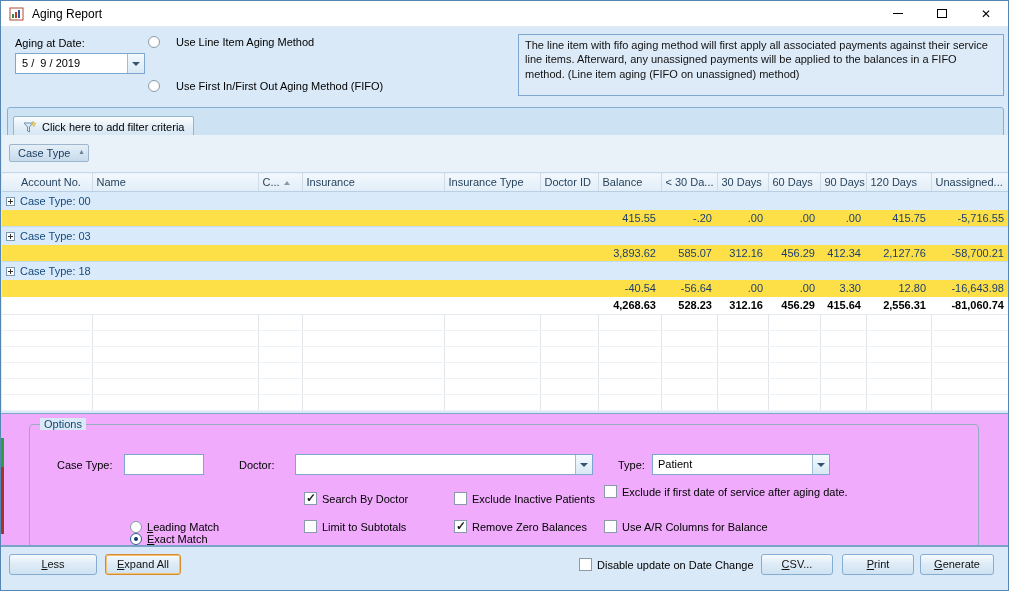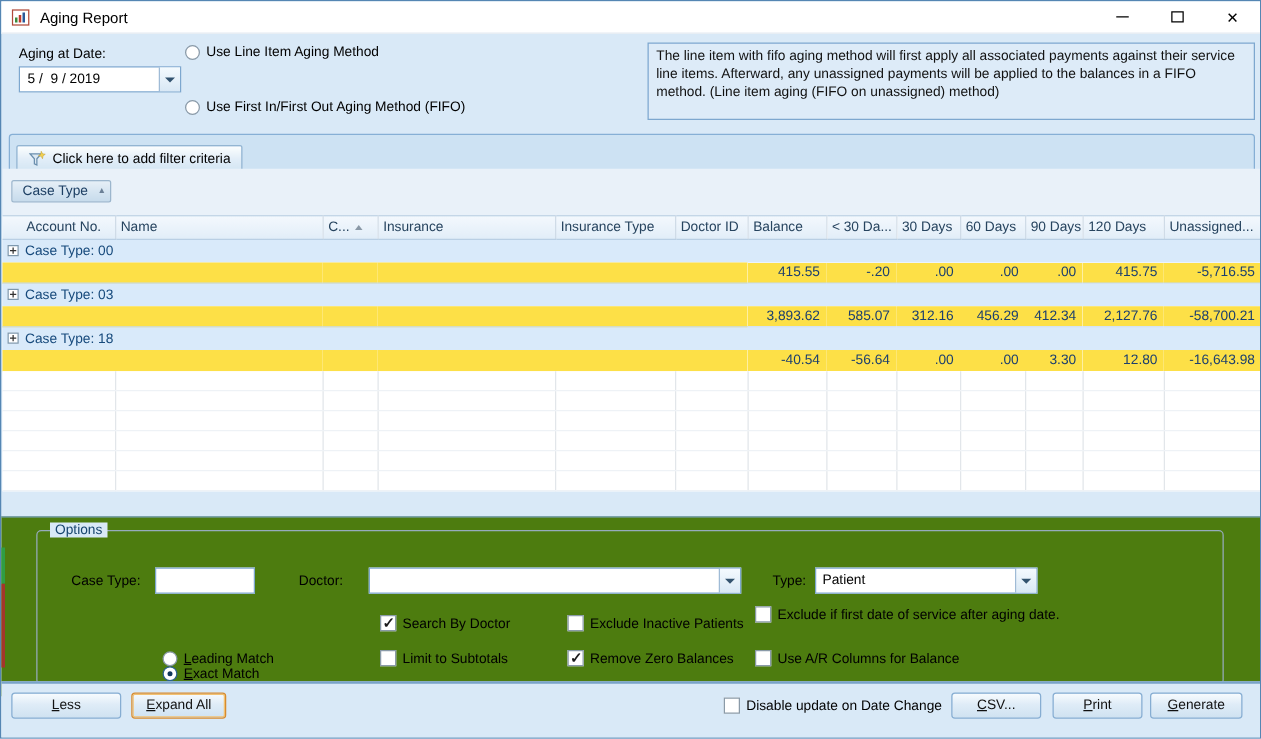--- a/index.html
+++ b/index.html
@@ -22,21 +22,21 @@
   
   .top-panel { position:absolute; top:26px; left:0; right:0; height:78px; }
   .lbl-abs { position:absolute; white-space:nowrap; }
   .date-combo { position:absolute; left:14px; top:26px; width:130px; height:21px;
     background:#fff; border:1px solid #7da7cf; display:flex; }
   .date-text { flex:1; padding:3px 0 0 6px; white-space:pre; }
   .combo-arrow { width:17px; border-left:1px solid #9fbbd6;
     background:linear-gradient(#f4fafe,#d9e8f5); display:flex; align-items:center; justify-content:center; }
   .combo-arrow::after { content:""; border:4px solid transparent; border-top-color:#33536f; margin-top:4px; }
 
-  .radio-row { position:absolute; display:flex; align-items:center; gap:5px; height:16px; white-space:nowrap; }
+  .radio-row { position:absolute; display:flex; align-items:center; gap:16px; height:16px; white-space:nowrap; }
   .radio { width:12px; height:12px; border-radius:50%; background:#fff; border:1px solid #8a9aa8; position:relative; flex:0 0 auto; }
   .radio.on { border-color:#2c628b; }
   .radio.on::after { content:""; position:absolute; left:3px; top:3px; width:4px; height:4px; border-radius:50%; background:#10375c; }
 
   .info-box { position:absolute; left:517px; top:7px; width:486px; height:62px;
     background:#ddebf8; border:1px solid #7da7cf; padding:3px 6px; line-height:1.3; color:#111; }
 
   
   .filter-bar { position:absolute; left:6px; top:106px; width:997px; height:40px;
     background:#cde2f3; border:1px solid #86afd5; border-radius:3px;
@@ -71,21 +71,21 @@
   .expander::before { content:""; position:absolute; left:1px; top:3px; width:5px; height:1px; background:#333; }
   .expander::after  { content:""; position:absolute; left:3px; top:1px; width:1px; height:5px; background:#333; }
   .data-row td { height:17px; background:#fde047; }
   .num { text-align:right; padding-right:5px; color:#1c3f6e; white-space:nowrap; overflow:hidden; }
   .totals-row td { height:18px; background:#fff; border-bottom:1px solid #e4eaf0; }
   .totals-row td.num { color:#000; font-weight:bold; }
   .empty-row td { height:16px; background:#fff; border-right:1px solid #e2e6ea; border-bottom:1px solid #eef2f6; }
 
   
   .options-panel { position:absolute; left:0; top:412px; width:1009px; height:144px;
-    background:#4d7c0f; border-top:1px solid #7fa6c9; }
+    background:#f0abfc; border-top:1px solid #7fa6c9; }
   .options-box { position:absolute; left:28px; top:10px; width:950px; height:124px;
     border:1px solid #96abbd; border-radius:4px; }
   .options-legend { position:absolute; left:10px; top:-7px; background:#d9e9f7; padding:0 4px; color:#17456e; }
   .text-input { position:absolute; background:#fff; border:1px solid #7da7cf; height:21px; }
   .combo { position:absolute; background:#fff; border:1px solid #7da7cf; height:21px; display:flex; }
   .combo .val { flex:1; padding:3px 0 0 5px; overflow:hidden; white-space:nowrap; }
   .row { position:absolute; display:flex; align-items:center; gap:5px; height:15px; white-space:nowrap; }
   .checkbox { width:13px; height:13px; background:#fff; border:1px solid #8a9aa8; position:relative; flex:0 0 auto; }
   .checkbox.on::after { content:"\2713"; position:absolute; left:1px; top:-2px; font-size:12px; font-weight:bold; color:#1a1a1a; }
 
@@ -248,20 +248,35 @@
           <td></td>
           <td></td>
         <td class="num">-40.54</td>
         <td class="num">-56.64</td>
         <td class="num">.00</td>
         <td class="num">.00</td>
         <td class="num">3.30</td>
         <td class="num">12.80</td>
         <td class="num">-16,643.98</td>
       </tr>
+      <tr class="totals-row">
+        <td></td>
+          <td></td>
+          <td></td>
+          <td></td>
+          <td></td>
+          <td></td>
+        <td class="num">4,268.63</td>
+        <td class="num">528.23</td>
+        <td class="num">312.16</td>
+        <td class="num">456.29</td>
+        <td class="num">415.64</td>
+        <td class="num">2,556.31</td>
+        <td class="num">-81,060.74</td>
+      </tr>
       <tr class="empty-row">
           <td></td>
           <td></td>
           <td></td>
           <td></td>
           <td></td>
           <td></td>
           <td></td>
           <td></td>
           <td></td>

